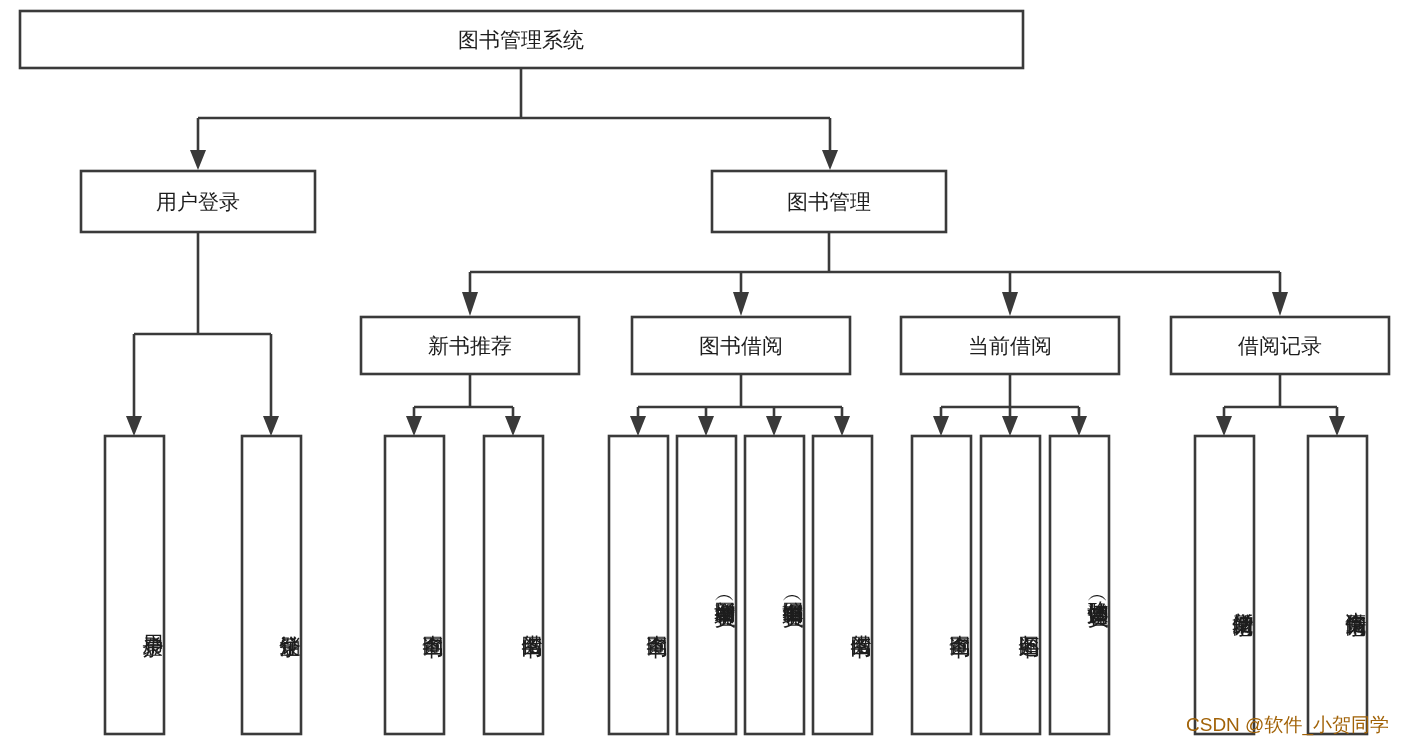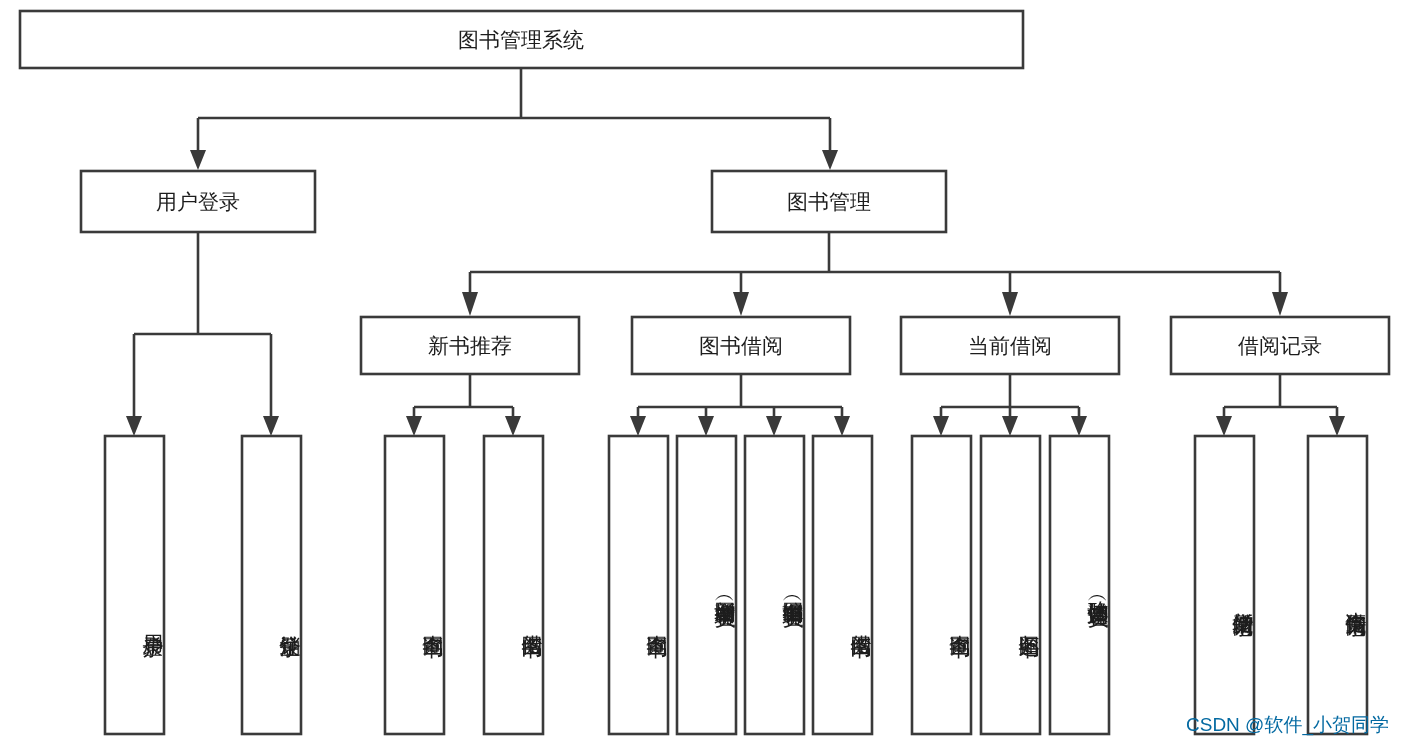--- a/index.html
+++ b/index.html
@@ -61,21 +61,21 @@
     display: flex;
     align-items: flex-start;
     justify-content: center;
     white-space: nowrap;
     pointer-events: none;
   }
   .watermark {
     position: absolute;
     font-family: "Liberation Sans", "DejaVu Sans", sans-serif;
     font-size: 19px;
-    color: #0369a1;
+    color: #a16207;
     white-space: nowrap;
     left: 1186px;
     top: 712px;
   }
 </style>
 </head>
 <body>
 
 <div id="diagram-root">
 

